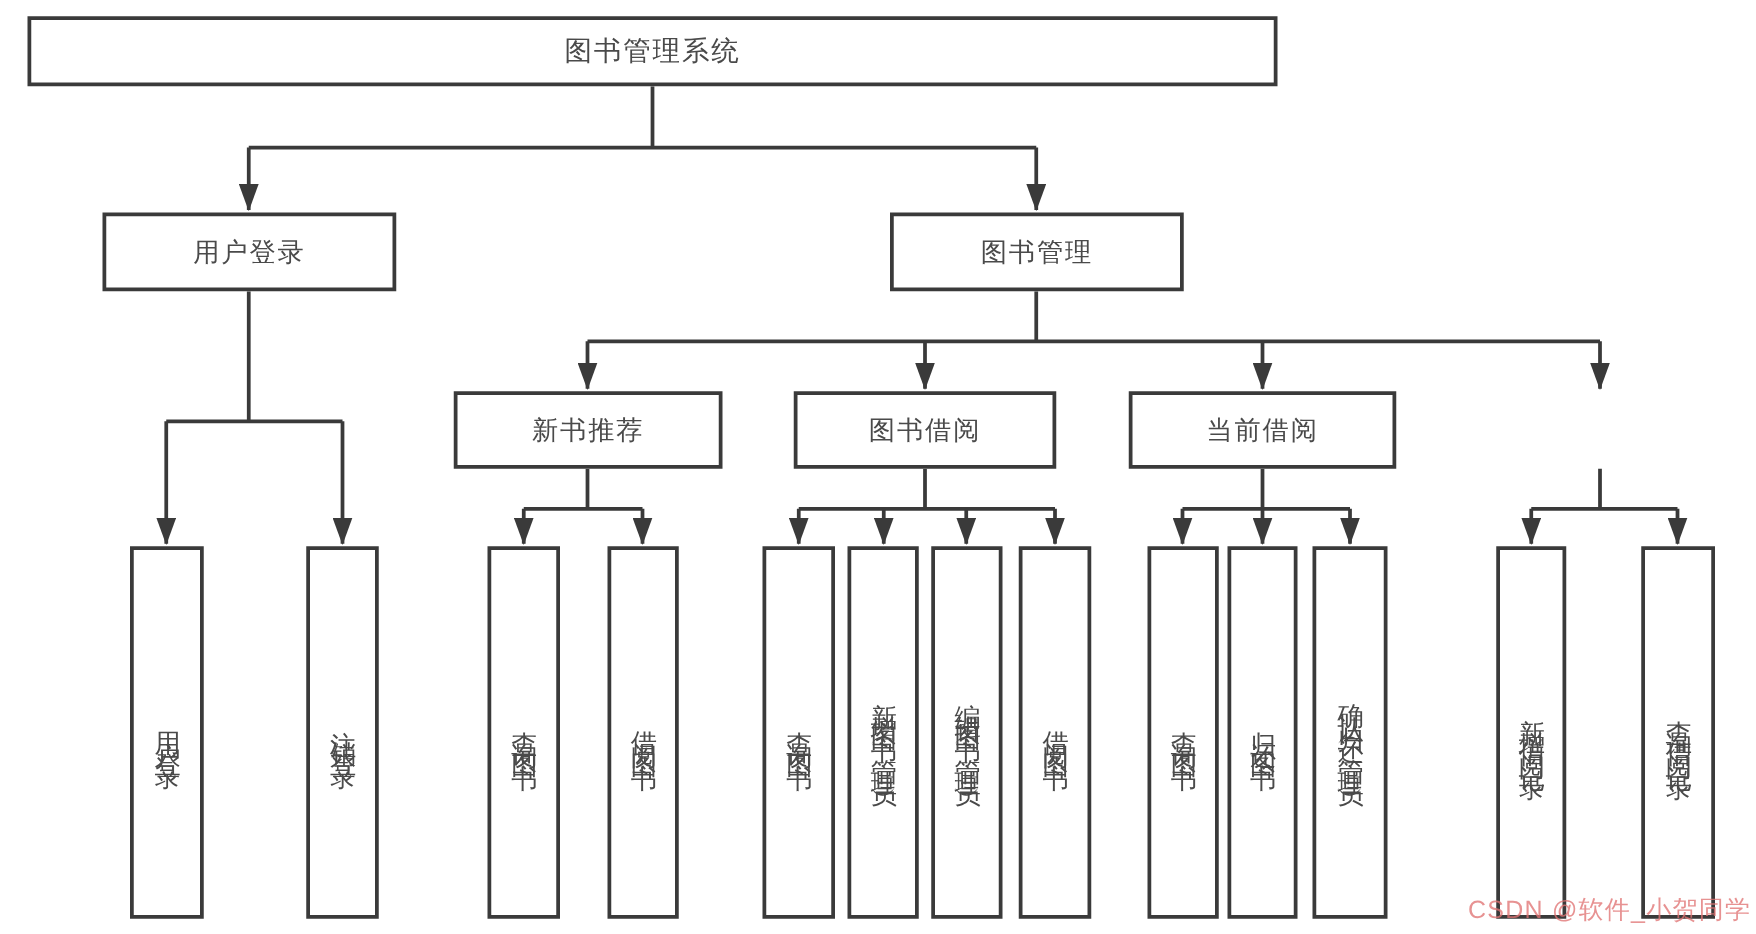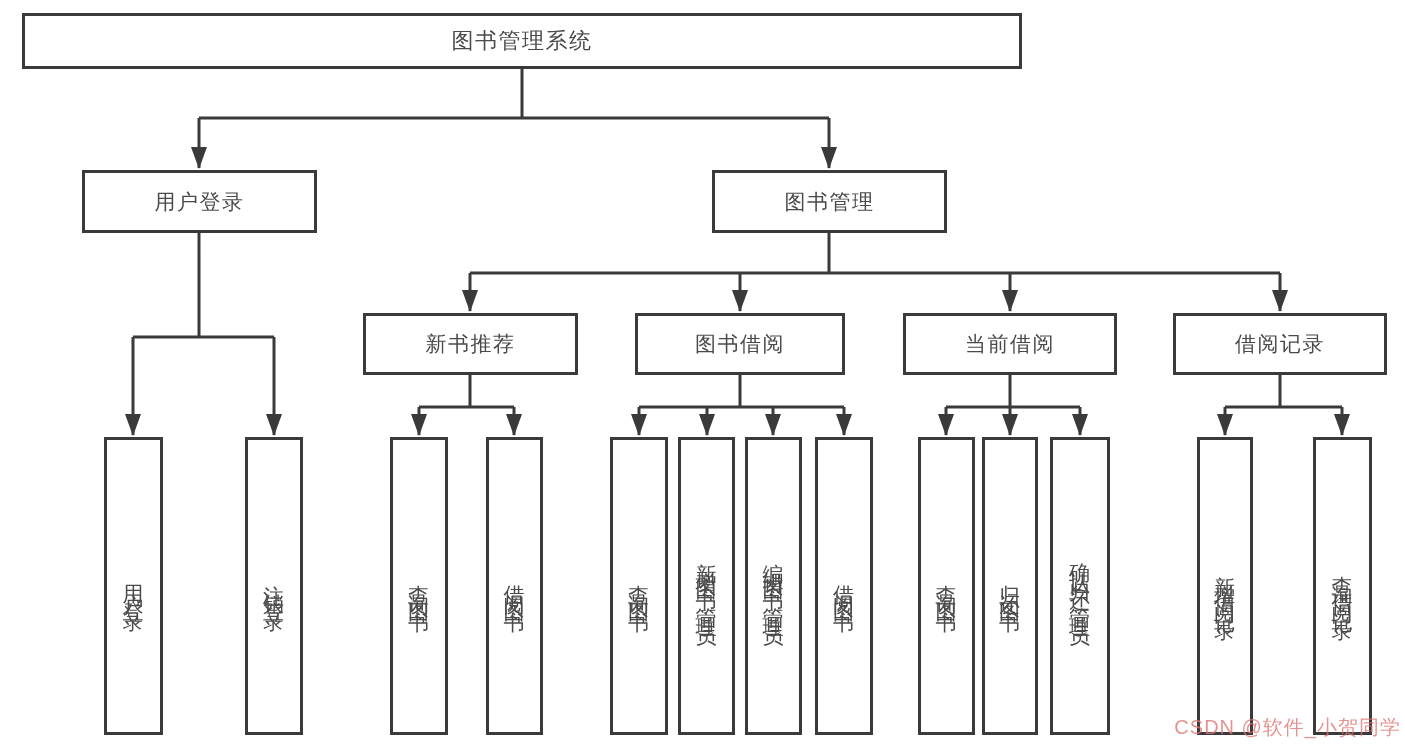--- a/index.html
+++ b/index.html
@@ -92,23 +92,20 @@
 
   <div class="node" style="left:712px;top:170px;width:235px;height:63px">
     <span class="hlabel">图书管理</span>
   </div>
   <div class="node" style="left:903px;top:313px;width:214px;height:62px">
     <span class="hlabel">当前借阅</span>
   </div>
   <div class="node" style="left:635px;top:313px;width:210px;height:62px">
     <span class="hlabel">图书借阅</span>
   </div>
-  <div class="node" style="left:1173px;top:313px;width:214px;height:62px">
-    <span class="hlabel">借阅记录</span>
-  </div>
 
   <div class="node leaf" style="left:104px;width:59px">
     <span class="vlabel">用户登录</span>
   </div>
   <div class="node leaf" style="left:245px;width:58px">
     <span class="vlabel">注销登录</span>
   </div>
 
   <div class="node leaf" style="left:390px;width:58px">
     <span class="vlabel">查询图书</span>

